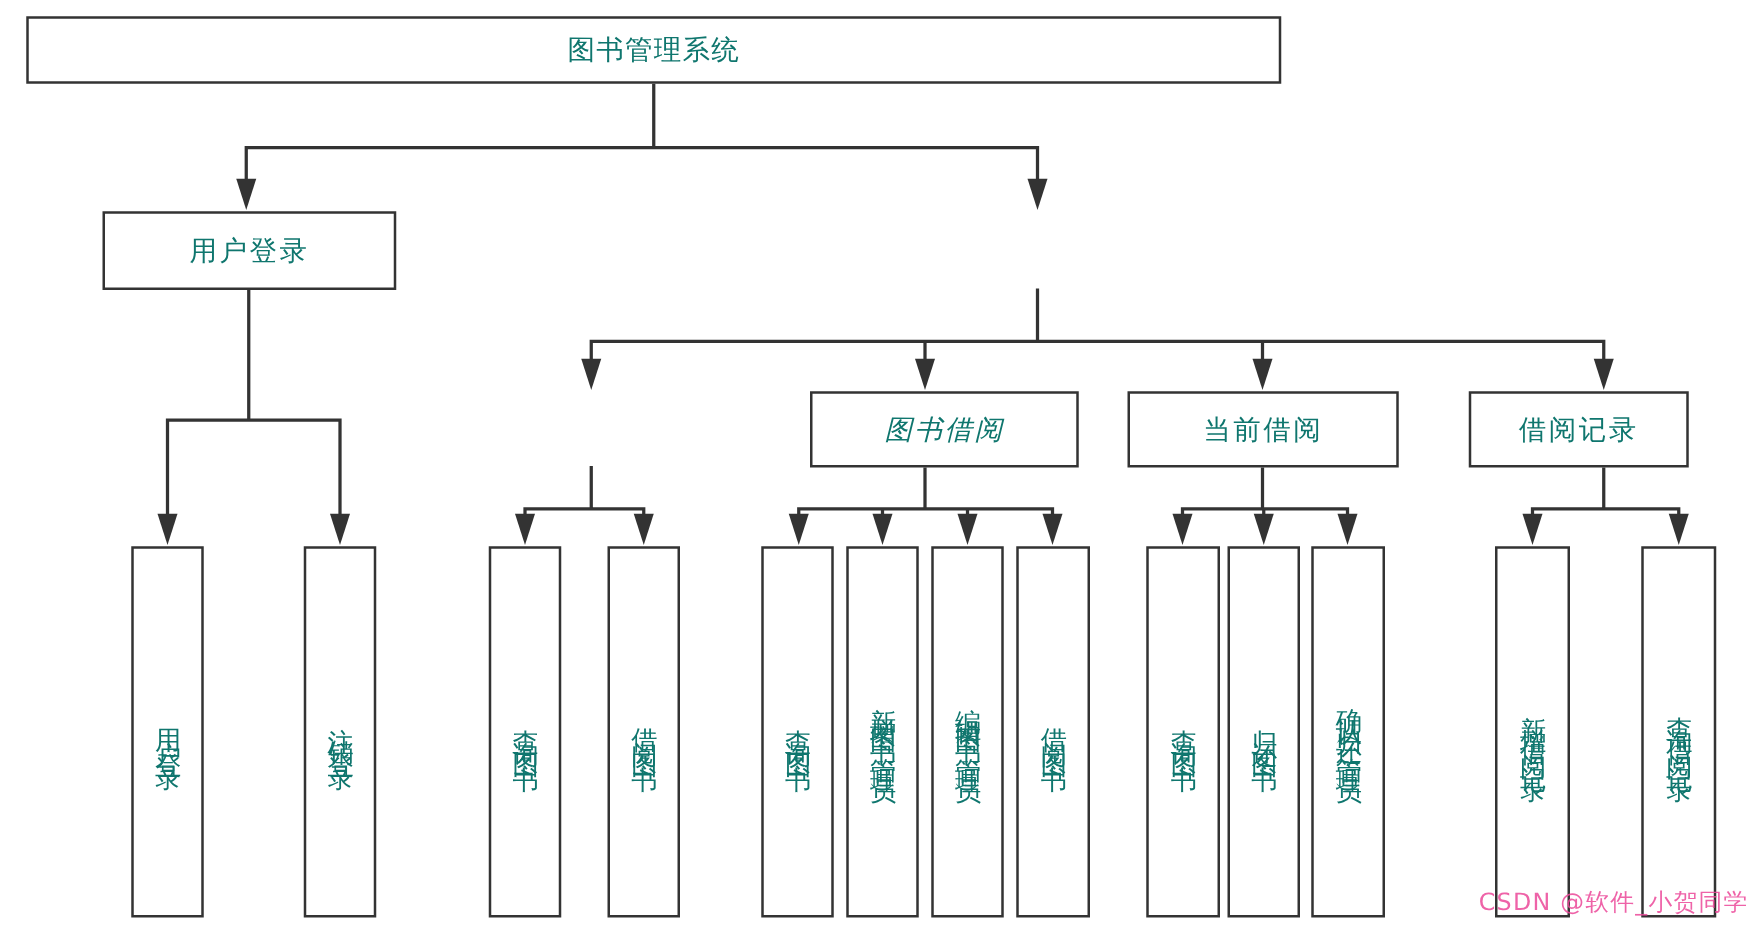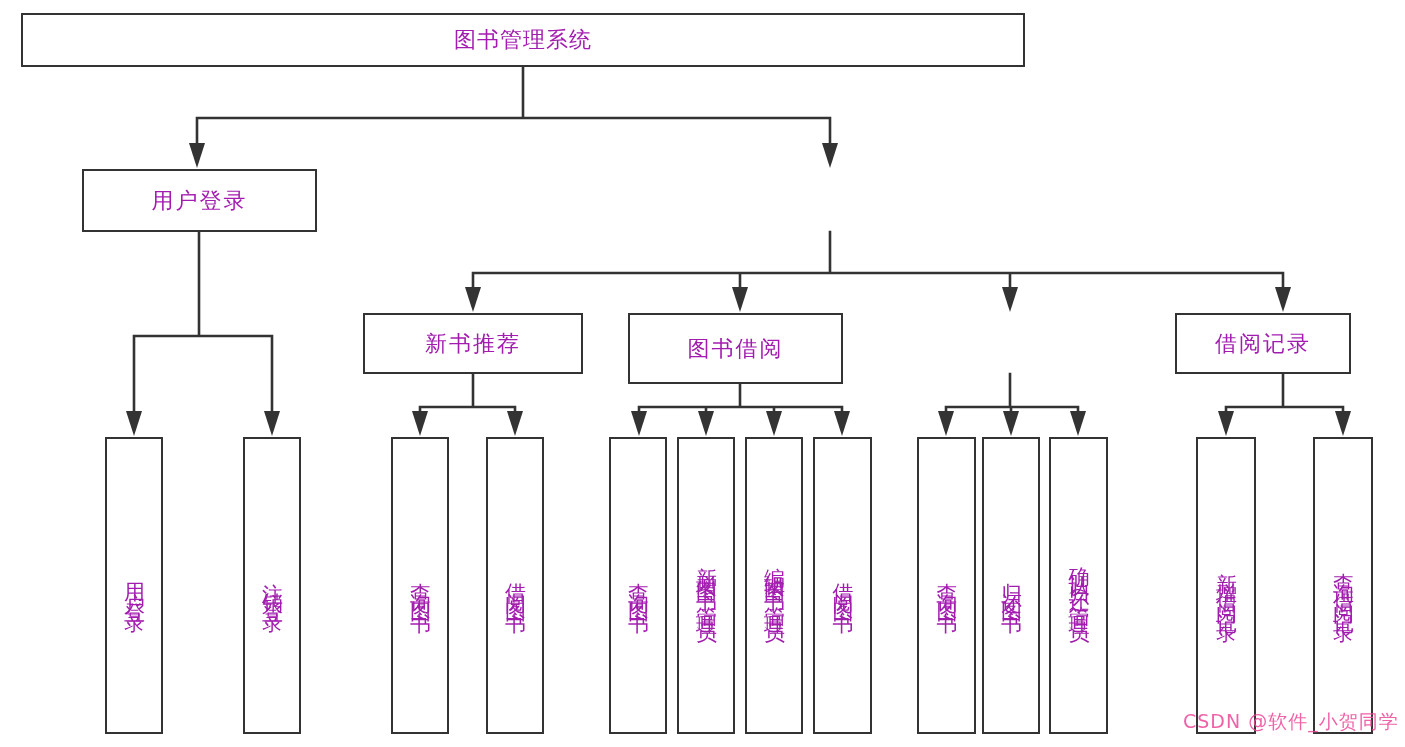--- a/index.html
+++ b/index.html
@@ -27,21 +27,21 @@
     position: absolute;
     box-sizing: border-box;
     background: #ffffff;
     border: 2.5px solid #333333;
     display: flex;
     align-items: center;
     justify-content: center;
     z-index: 2;
   }
   .node .lbl {
-    color: #a21caf;
+    color: #0f766e;
     font-size: 22px;
     letter-spacing: 2px;
     white-space: nowrap;
   }
   .node.root .lbl {
     font-size: 22px;
     letter-spacing: 1px;
   }
   .node.leaf .lbl {
     writing-mode: vertical-rl;
@@ -104,25 +104,25 @@
   </svg>
 
   <div class="node root" style="left:21px; top:13px; width:1004px; height:54px;">
     <span class="lbl">图书管理系统</span>
   </div>
 
   <div class="node" style="left:82px; top:169px; width:235px; height:63px;">
     <span class="lbl">用户登录</span>
   </div>
 
-  <div class="node" style="left:363px; top:313px; width:220px; height:61px;">
-    <span class="lbl">新书推荐</span>
+  <div class="node" style="left:648px; top:313px; width:215px; height:61px;font-style:italic;">
+    <span class="lbl">图书借阅</span>
   </div>
-  <div class="node" style="left:628px; top:313px; width:215px; height:71px;">
-    <span class="lbl">图书借阅</span>
+  <div class="node" style="left:902px; top:313px; width:217px; height:61px;">
+    <span class="lbl">当前借阅</span>
   </div>
   <div class="node" style="left:1175px; top:313px; width:176px; height:61px;">
     <span class="lbl">借阅记录</span>
   </div>
 
   <div class="node leaf" style="left:105px; top:437px; width:58px; height:297px;">
     <span class="lbl">用户登录</span>
   </div>
   <div class="node leaf" style="left:243px; top:437px; width:58px; height:297px;">
     <span class="lbl">注销登录</span>

